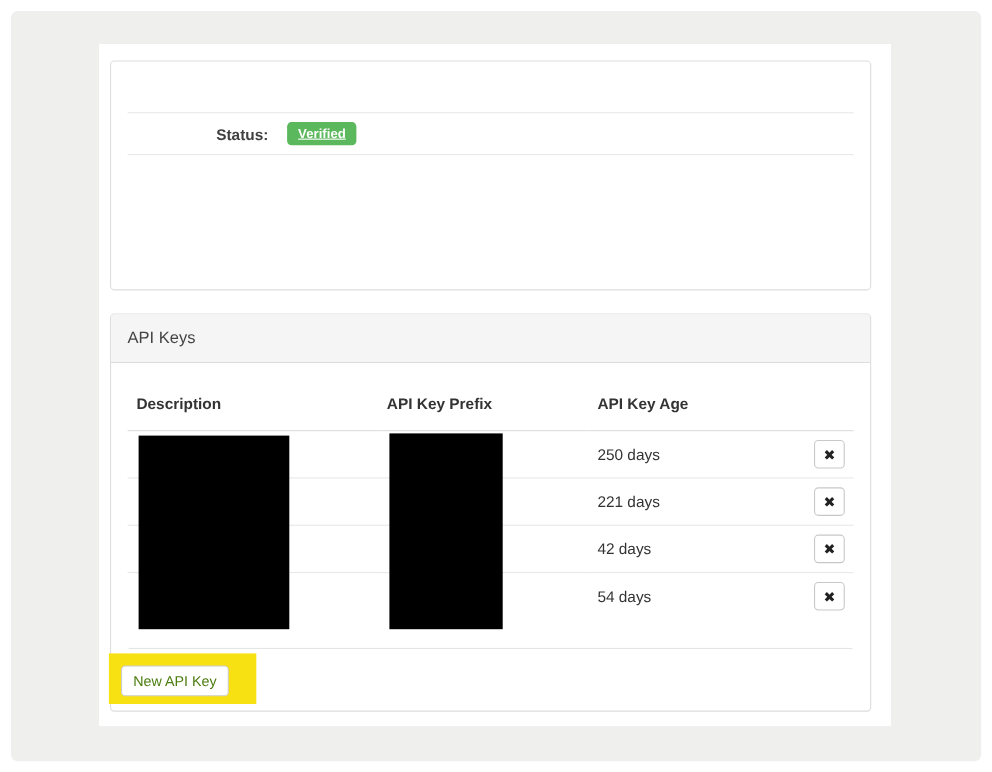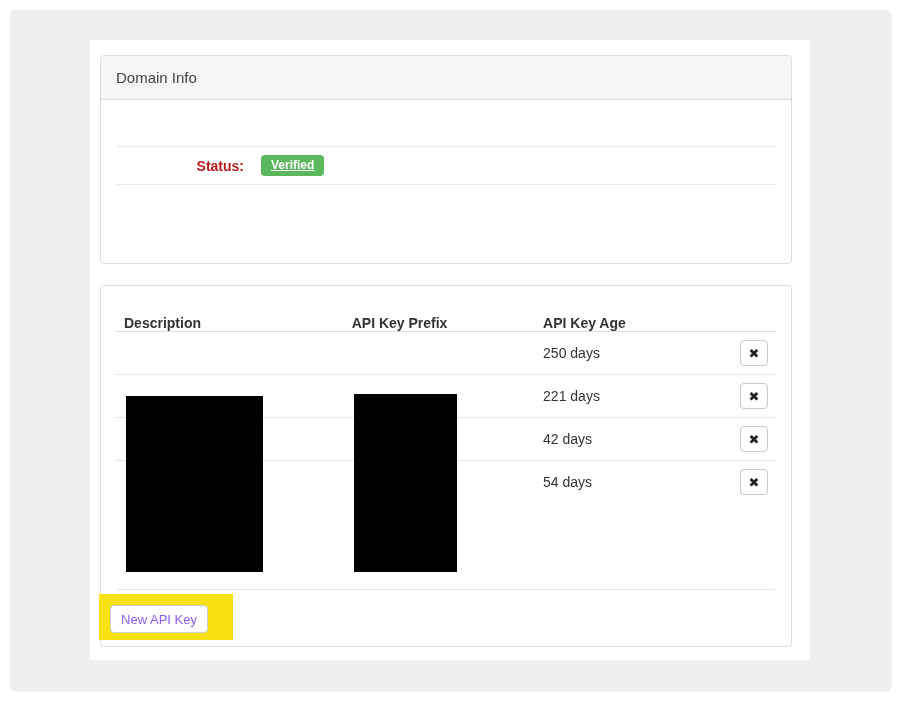--- a/index.html
+++ b/index.html
@@ -31,36 +31,36 @@
     height: 44px; padding: 13px 15px;
     background: #f5f5f5; border-bottom: 1px solid #ddd;
     border-radius: 3px 3px 0 0;
     font-size: 15px; color: #444;
   }
   
   .form-row { margin: 0 15px; display: flex; align-items: center; }
   .row-empty  { height: 47px; border-bottom: 1px solid #e9e9e9; }
   .row-status { height: 38px; border-bottom: 1px solid #e9e9e9; }
   .row-url    { height: 44px; }
-  .form-label { width: 128px; text-align: right; font-weight: bold; font-size: 14px; color: #b91c1c; }
+  .form-label { width: 128px; text-align: right; font-weight: bold; font-size: 14px; color: #404040; }
   .form-value { margin-left: 17px; }
   .badge-verified {
     display: inline-block; background: #5cb85c; color: #fff;
     font-size: 12px; font-weight: bold; padding: 3px 10px 4px;
     border-radius: 4px;
     text-decoration: underline;
   }
   .redact { background: #000; }
   .redact-url { width: 265px; height: 28px; }
   
   .panel-body-keys { padding: 15px; }
   table.keys { width: 100%; border-collapse: collapse; table-layout: fixed; }
   table.keys th {
     text-align: left; font-weight: bold; font-size: 14px; color: #333;
-    padding: 14px 8px 0; border-bottom: 1px solid #ddd;
+    padding: 14px 8px 16px; border-bottom: 1px solid #ddd;
   }
   table.keys td { height: 43px; padding: 0 8px; font-size: 14px; color: #333; }
   table.keys tbody tr + tr td { border-top: 1px solid #e8e8e8; }
   td.action { text-align: right; padding-right: 8px; }
   .btn-delete {
     width: 28px; height: 26px; background: #fff;
     border: 1px solid #c8c8c8; border-radius: 4px;
     font-size: 13px; font-weight: bold; color: #222;
     line-height: 1; cursor: pointer;
     font-family: "Liberation Sans", "DejaVu Sans", sans-serif;
@@ -74,47 +74,47 @@
   }
   .highlight-box {
     position: absolute; left: -2px; top: 308px;
     width: 134px; height: 46px;
     background: #f8e112;
   }
   .btn-new {
     position: absolute; left: 9px; top: 319px;
     width: 98px; height: 28px;
     background: #fff; border: 1px solid #ccc; border-radius: 4px;
-    font-size: 13px; color: #8b5cf6; cursor: pointer;
+    font-size: 13px; color: #4d7c0f; cursor: pointer;
     font-family: "Liberation Sans", "DejaVu Sans", sans-serif;
   }
 </style>
 </head>
 <body>
 
 <div class="app-bg"></div>
 
 <div class="content-card">
 
   <div class="panel panel-domain">
-    <div class="panel-heading">
-      <span>Domain Info</span>
-    </div>
     <div>
       <div class="form-row row-empty"></div>
       <div class="form-row row-status">
         <div class="form-label">Status:</div>
         <div class="form-value">
           <span class="badge-verified">Verified</span>
         </div>
       </div>
     </div>
   </div>
 
   <div class="panel panel-keys">
+    <div class="panel-heading">
+      <span>API Keys</span>
+    </div>
     <div class="panel-body-keys">
       <table class="keys">
         <colgroup>
           <col style="width:34.5%">
             <col style="width:29%">
             <col style="width:26.5%">
             <col style="width:10%">
         </colgroup>
         <thead>
           <tr>

